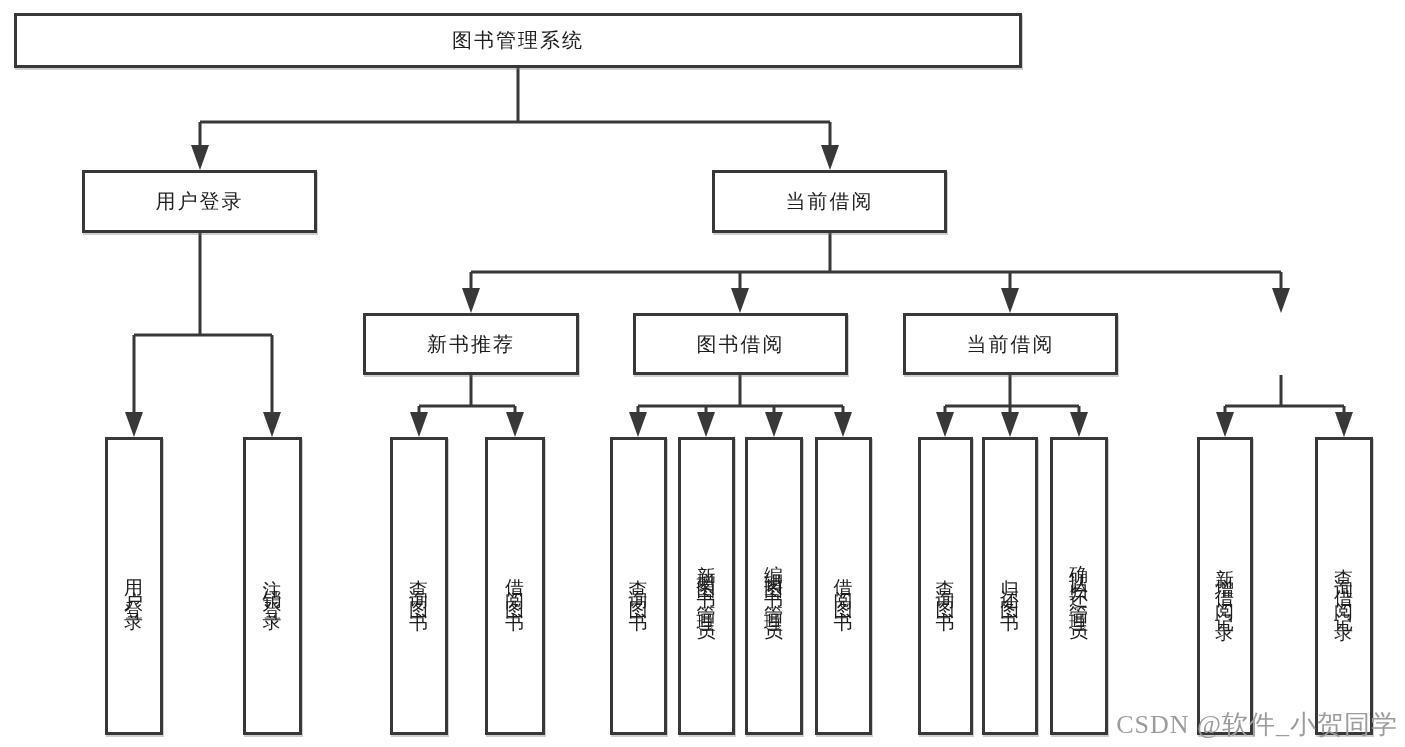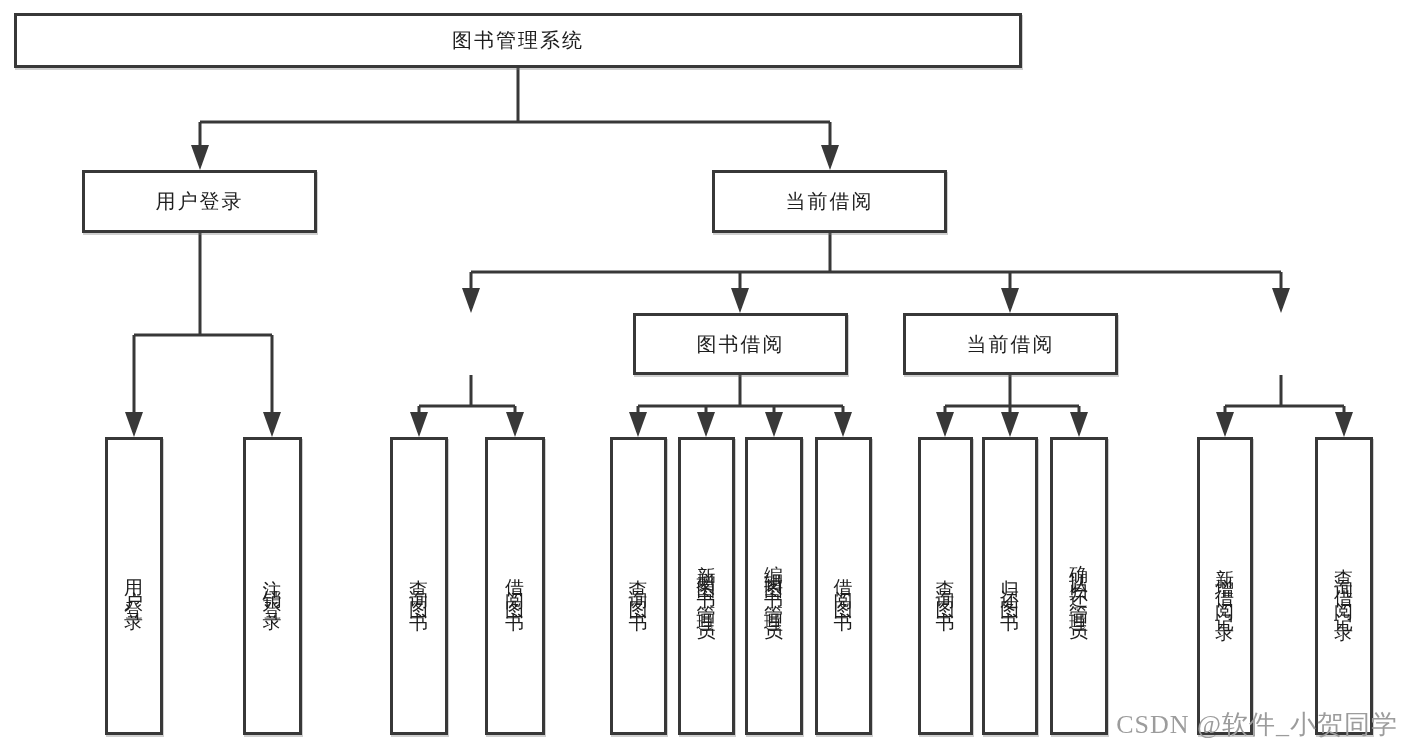--- a/index.html
+++ b/index.html
@@ -95,20 +95,23 @@
     <span>图书管理系统</span>
   </div>
 
   <div class="node h" style="left:82px; top:170px; width:235px; height:63px">
     <span>用户登录</span>
   </div>
   <div class="node h" style="left:712px; top:170px; width:235px; height:63px">
     <span>当前借阅</span>
   </div>
 
+  <div class="node h" style="left:363px; top:313px; width:216px; height:62px">
+    <span>新书推荐</span>
+  </div>
   <div class="node h" style="left:903px; top:313px; width:215px; height:62px">
     <span>当前借阅</span>
   </div>
   <div class="node h" style="left:633px; top:313px; width:215px; height:62px">
     <span>图书借阅</span>
   </div>
 
   <div class="node v" style="left:105px; top:437px; width:58px; height:298px">
     <span>用户登录</span>
   </div>

